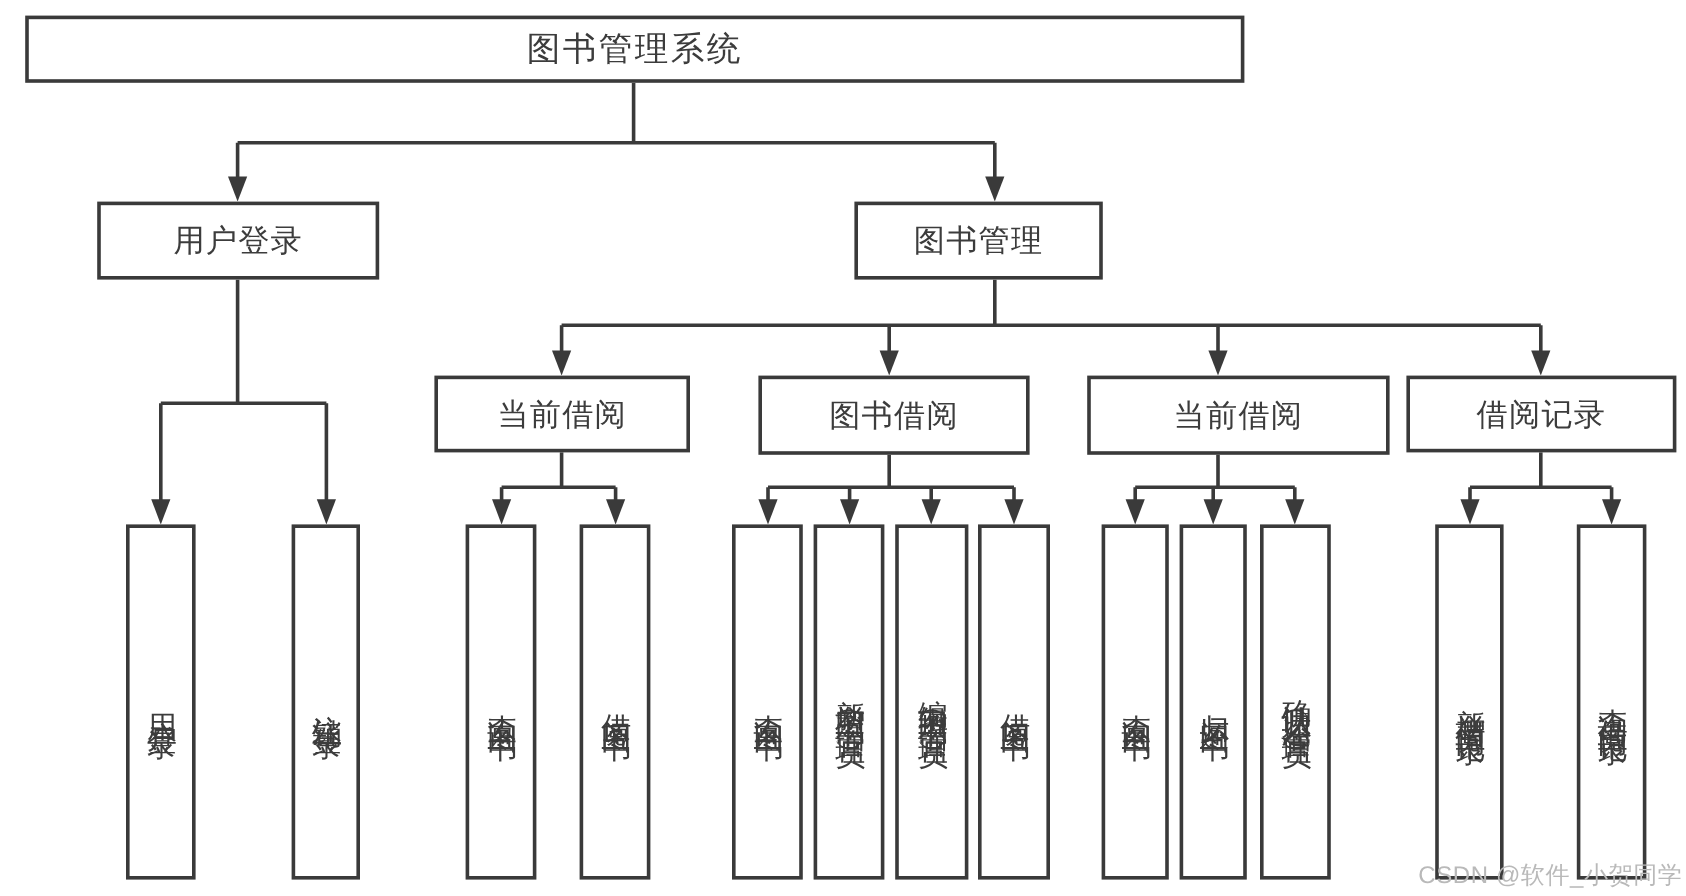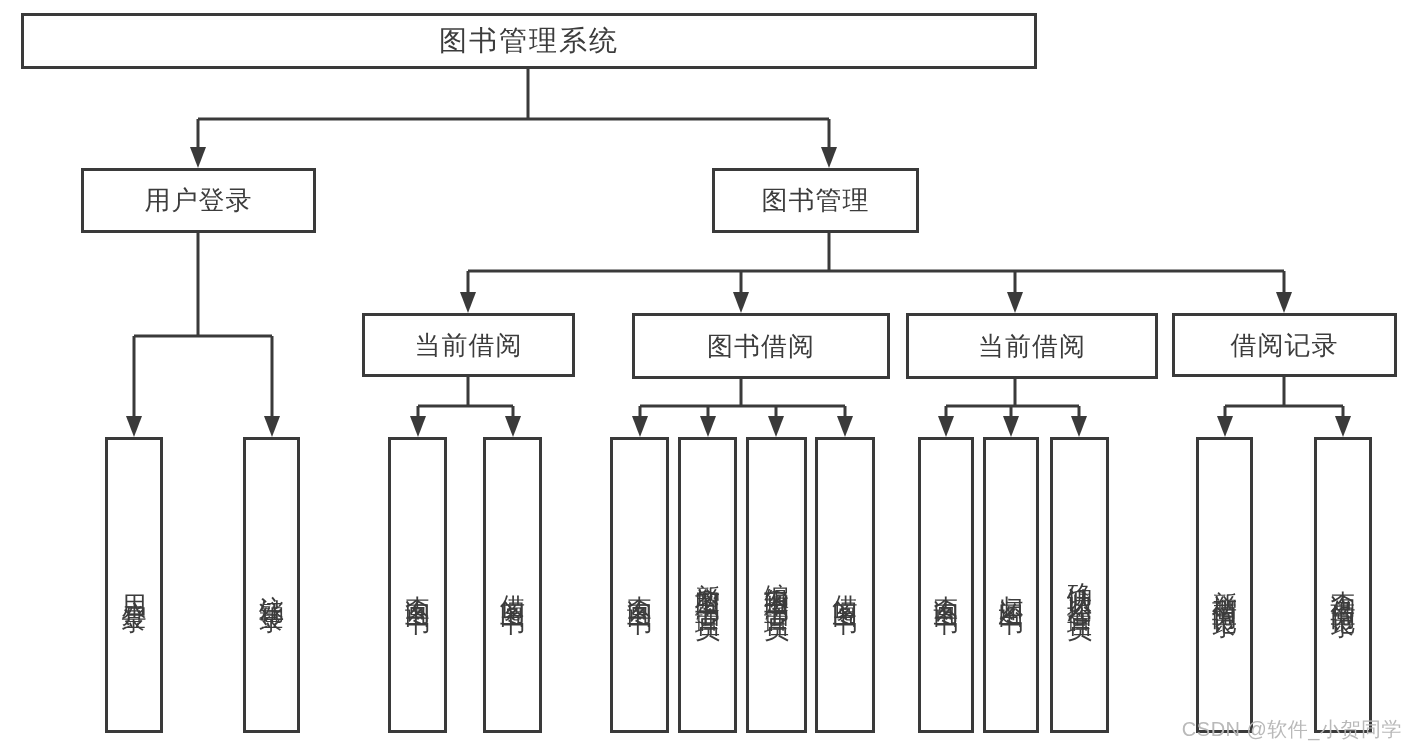--- a/index.html
+++ b/index.html
@@ -107,21 +107,21 @@
   <div class="node h" style="left:81px; top:168px; width:235px; height:65px;">
     <span class="label">用户登录</span>
   </div>
   <div class="node h" style="left:712px; top:168px; width:207px; height:65px;">
     <span class="label">图书管理</span>
   </div>
 
   <div class="node h" style="left:362px; top:313px; width:213px; height:64px;">
     <span class="label">当前借阅</span>
   </div>
-  <div class="node h" style="left:632px; top:313px; width:258px; height:66px;">
+  <div class="node h" style="left:632px; top:313px; width:226px; height:66px;">
     <span class="label">图书借阅</span>
   </div>
   <div class="node h" style="left:906px; top:313px; width:252px; height:66px;">
     <span class="label">当前借阅</span>
   </div>
   <div class="node h" style="left:1172px; top:313px; width:225px; height:64px;">
     <span class="label">借阅记录</span>
   </div>
 
   <div class="node v" style="left:105px; top:437px; width:58px; height:296px;">

